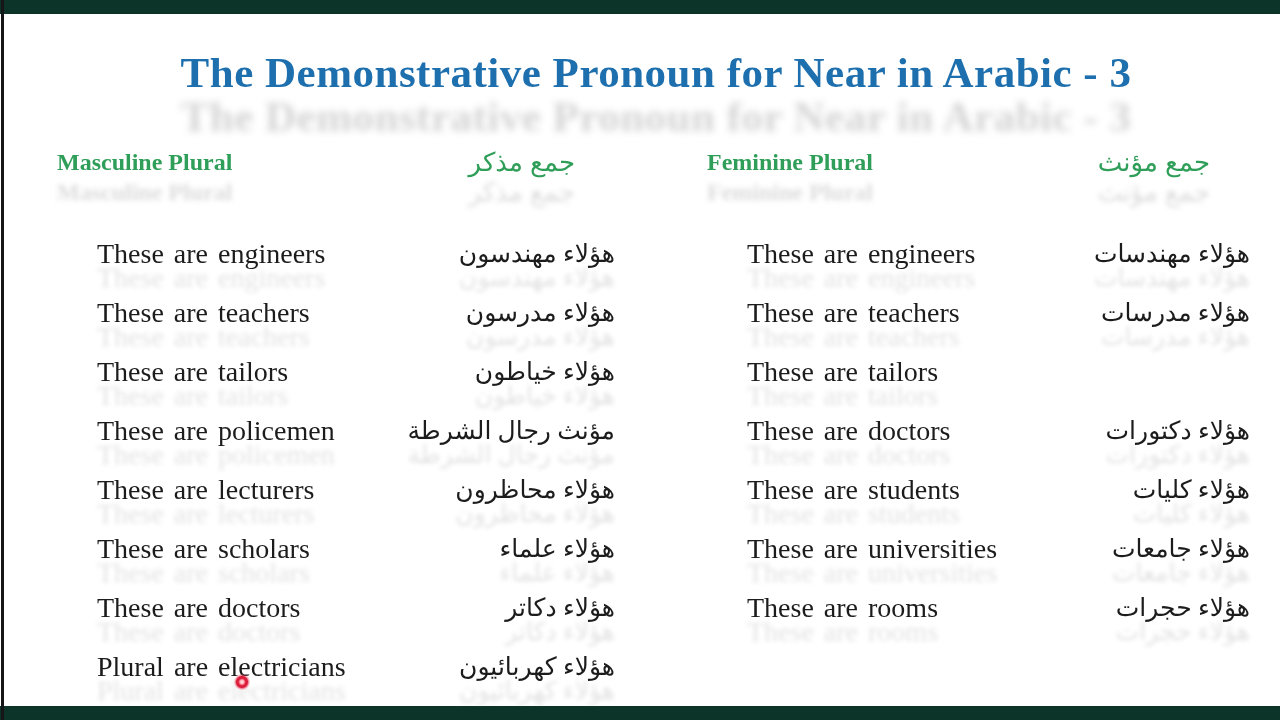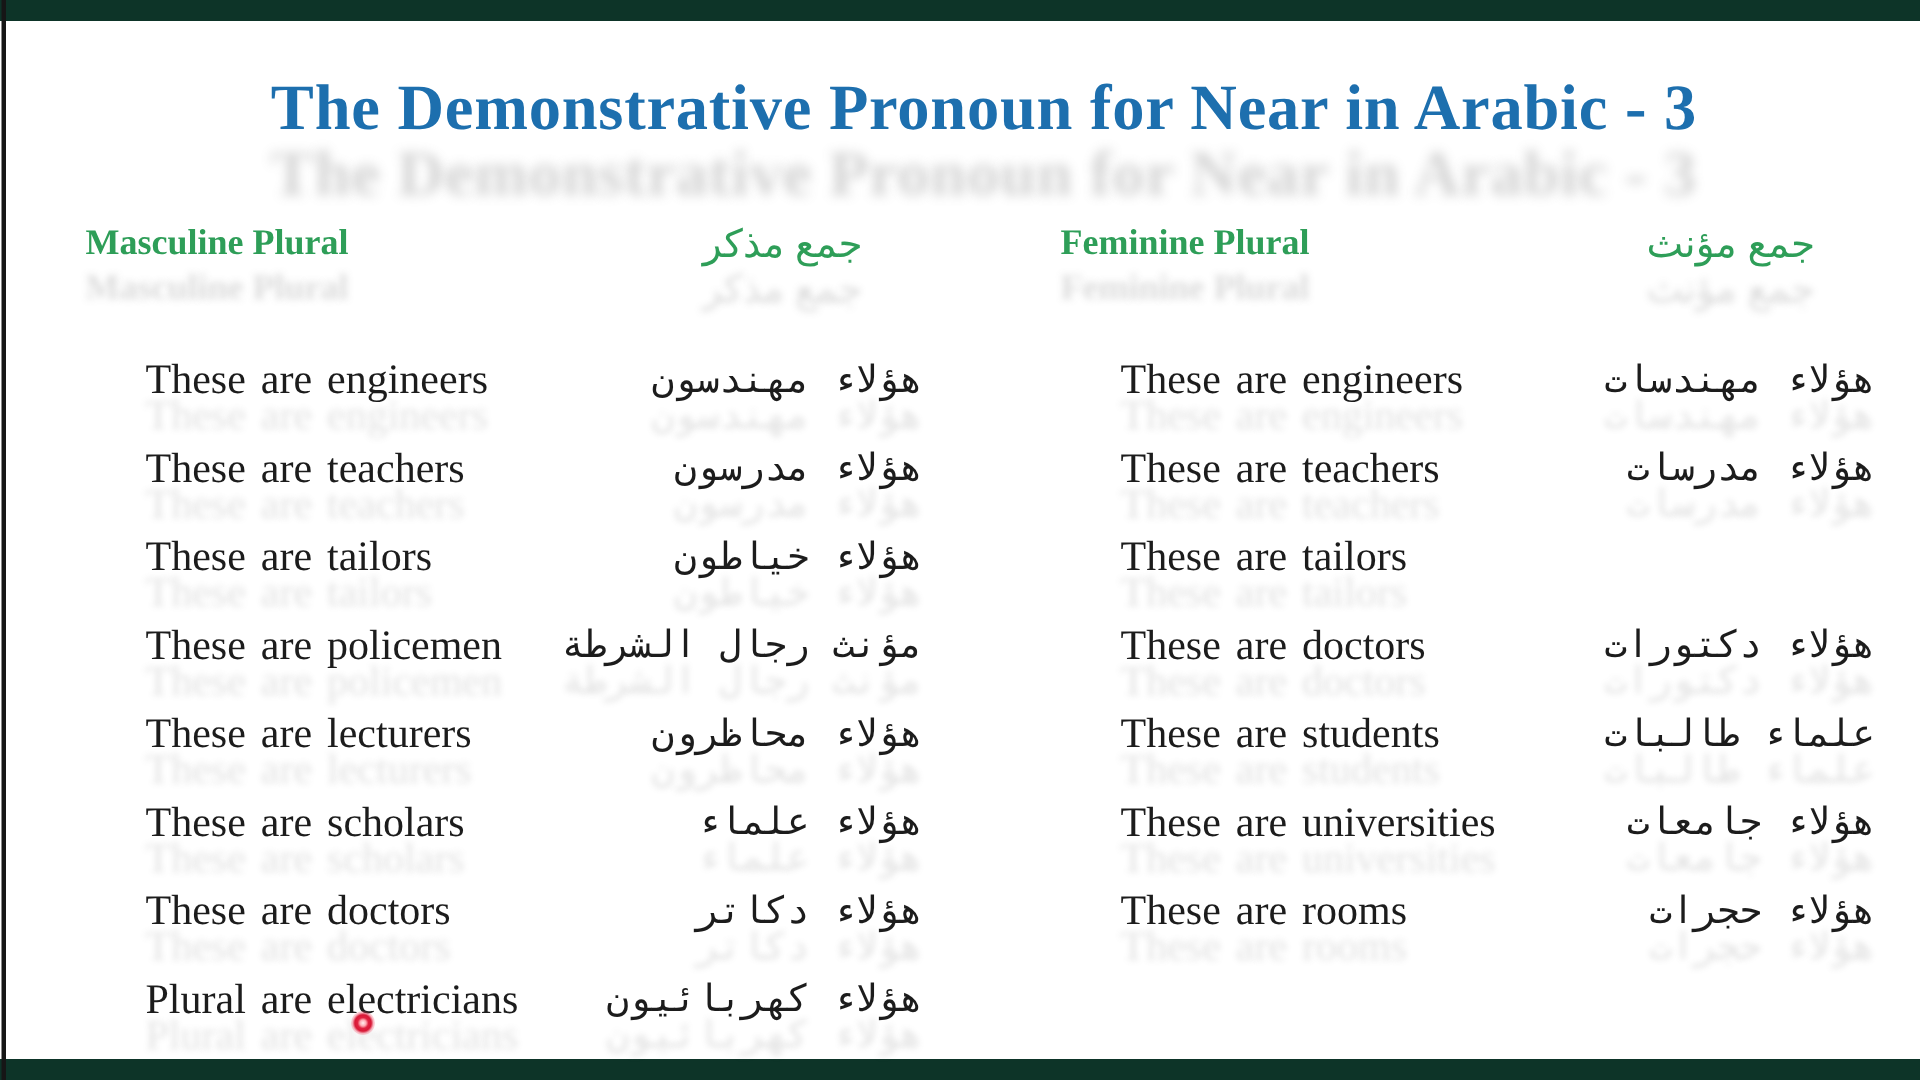--- a/index.html
+++ b/index.html
@@ -82,21 +82,21 @@
     align-items: center;
   }
   .en {
     font-size: 28px;
     color: var(--text-color, #1c1c1c);
     word-spacing: 3px;
     text-shadow: 0 24px 4px rgba(110,110,110,0.20);
     white-space: nowrap;
   }
   .ar {
-    font-family: Liberation Mono, monospace;
+    font-family: Liberation Serif, serif;
     font-size: 25px;
     color: var(--text-color, #1c1c1c);
     text-shadow: 0 24px 4px rgba(110,110,110,0.20);
     white-space: nowrap;
   }
   .laser-dot {
     position: absolute;
     left: 234px;
     top: 674px;
     width: 16px;
@@ -180,21 +180,21 @@
         </div>
         <div class="row">
           <span class="en">These are tailors</span>
         </div>
         <div class="row">
           <span class="en">These are doctors</span>
           <span class="ar" dir="rtl">هؤلاء دكتورات</span>
         </div>
         <div class="row">
           <span class="en">These are students</span>
-          <span class="ar" dir="rtl">علماء طالبات</span>
+          <span class="ar" dir="rtl">هؤلاء كليات</span>
         </div>
         <div class="row">
           <span class="en">These are universities</span>
           <span class="ar" dir="rtl">هؤلاء جامعات</span>
         </div>
         <div class="row">
           <span class="en">These are rooms</span>
           <span class="ar" dir="rtl">هؤلاء حجرات</span>
         </div>
       </div>

